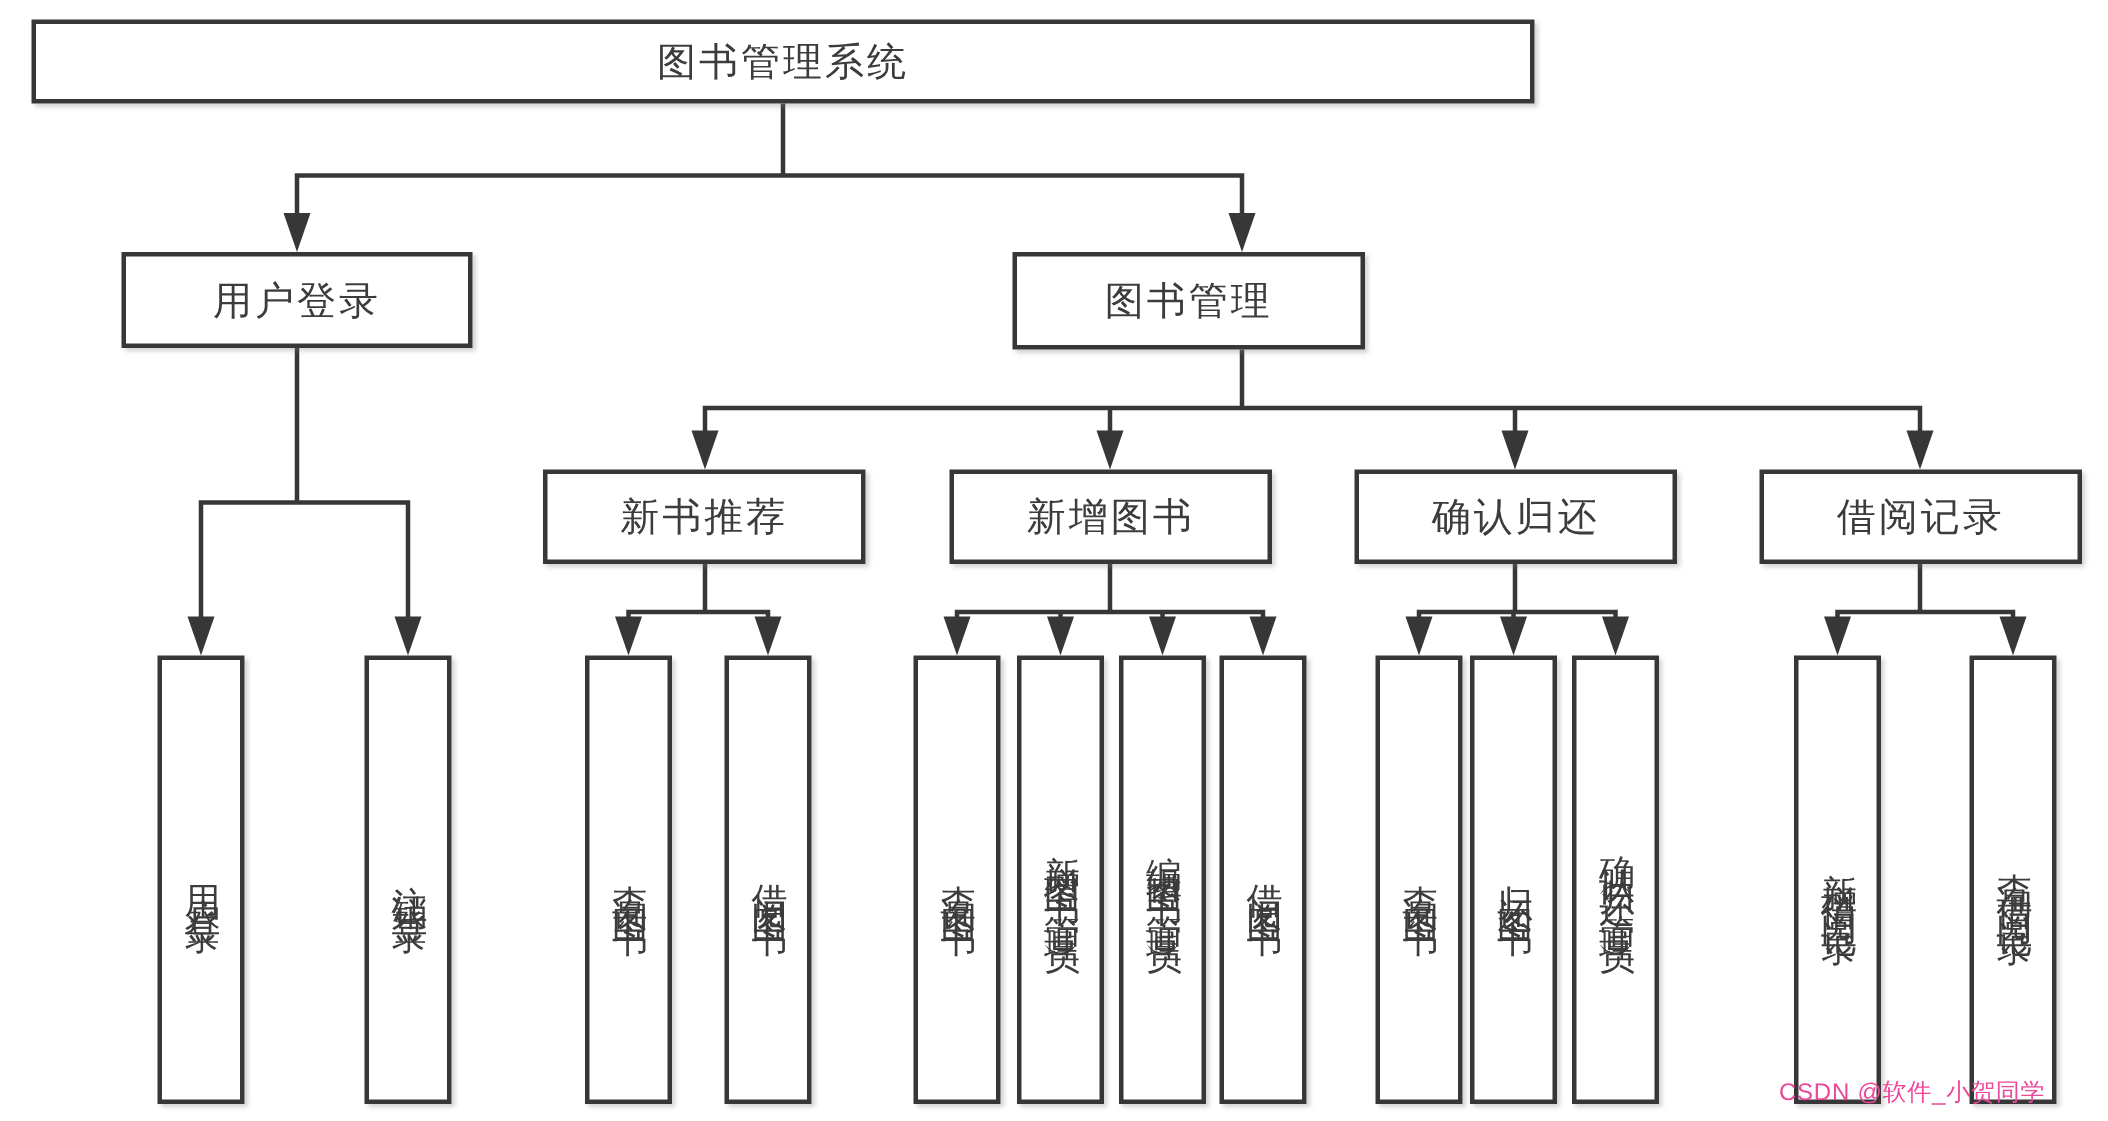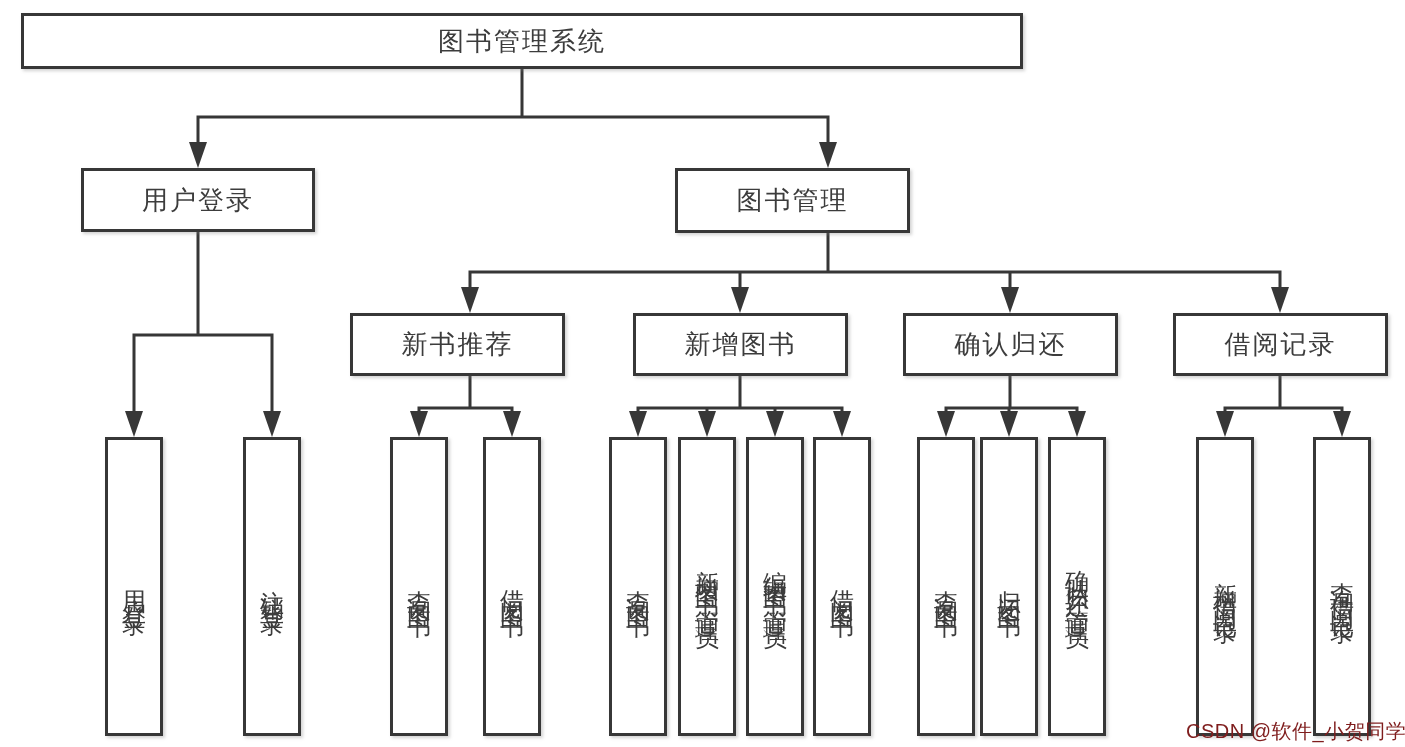--- a/index.html
+++ b/index.html
@@ -15,21 +15,21 @@
     box-shadow:2px 2px 3px rgba(130,130,130,0.35);
   }
   .vbox{
     position:absolute;box-sizing:border-box;background:#ffffff;
     border:3px solid #373737;display:flex;align-items:center;justify-content:center;
     color:#3c3c3c;font-size:24px;letter-spacing:8px;
     writing-mode:vertical-lr;text-orientation:mixed;white-space:nowrap;
     box-shadow:2px 2px 3px rgba(130,130,130,0.35);
   }
   .watermark{
-    position:absolute;left:1186px;top:718px;font-size:20px;color:#7f1d1d;
+    position:absolute;left:1186px;top:718px;font-size:16px;color:#ec4899;
     letter-spacing:0.5px;white-space:nowrap;text-align:center;
   }
   svg path{stroke:#373737;stroke-width:3;fill:none;stroke-linecap:square;}
   svg polygon{fill:#373737;stroke:none;}
 </style>
 </head>
 <body>
 
 <div id="canvas">
 
@@ -80,21 +80,21 @@
     <span>图书管理系统</span>
   </div>
 
   <div class="hbox" style="left:81px;top:168px;width:234px;height:64px;">
     <span>用户登录</span>
   </div>
   <div class="hbox" style="left:675px;top:168px;width:235px;height:65px;">
     <span>图书管理</span>
   </div>
 
-  <div class="hbox" style="left:350px;top:313px;width:215px;height:63px;">
+  <div class="hbox" style="left:362px;top:313px;width:215px;height:63px;">
     <span>新书推荐</span>
   </div>
   <div class="hbox" style="left:633px;top:313px;width:215px;height:63px;">
     <span>新增图书</span>
   </div>
   <div class="hbox" style="left:903px;top:313px;width:215px;height:63px;">
     <span>确认归还</span>
   </div>
   <div class="hbox" style="left:1173px;top:313px;width:215px;height:63px;">
     <span>借阅记录</span>

